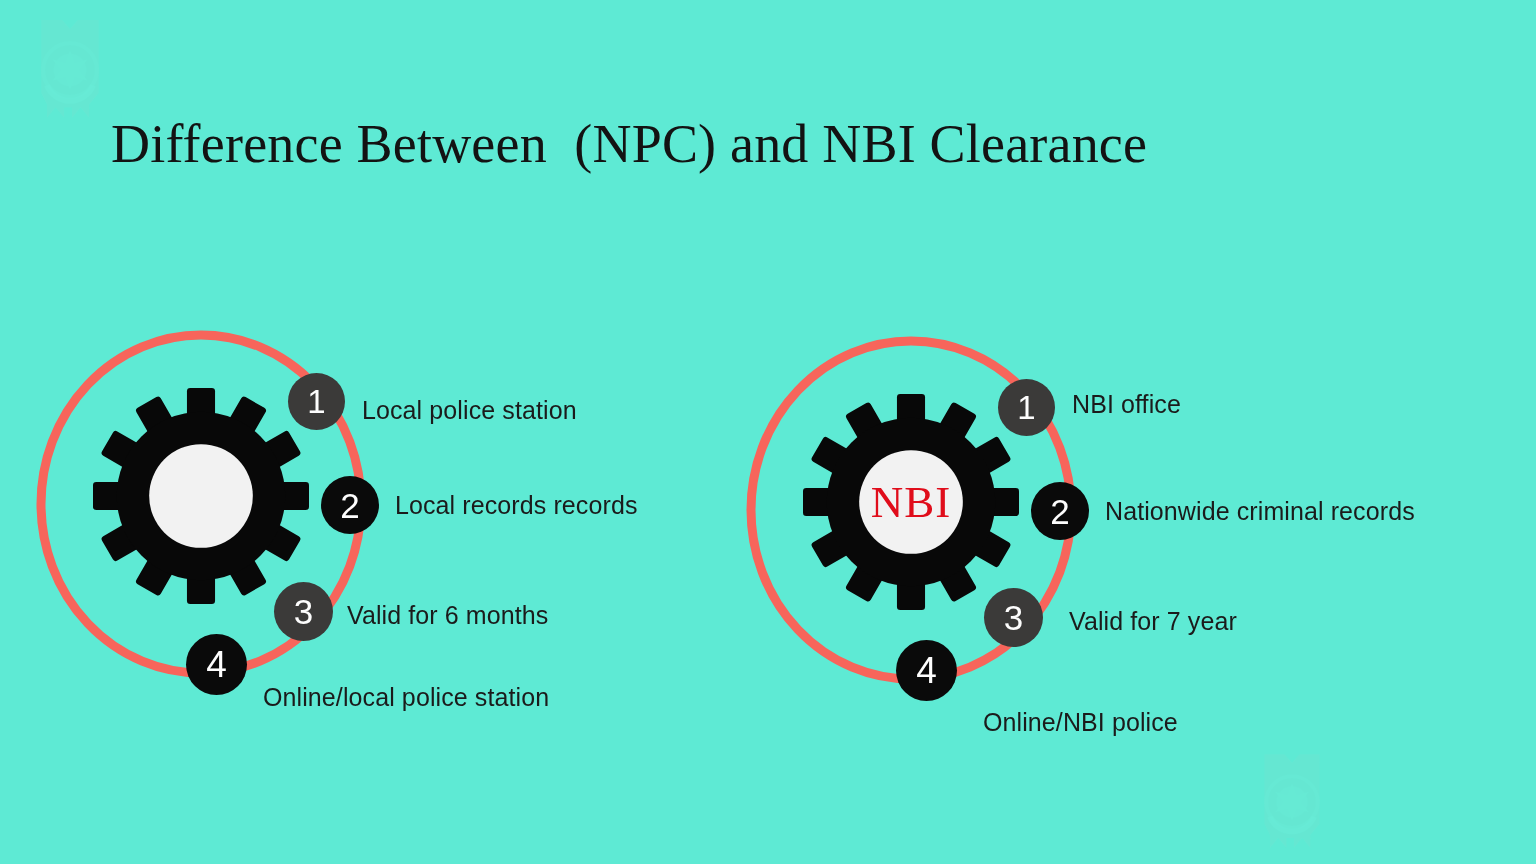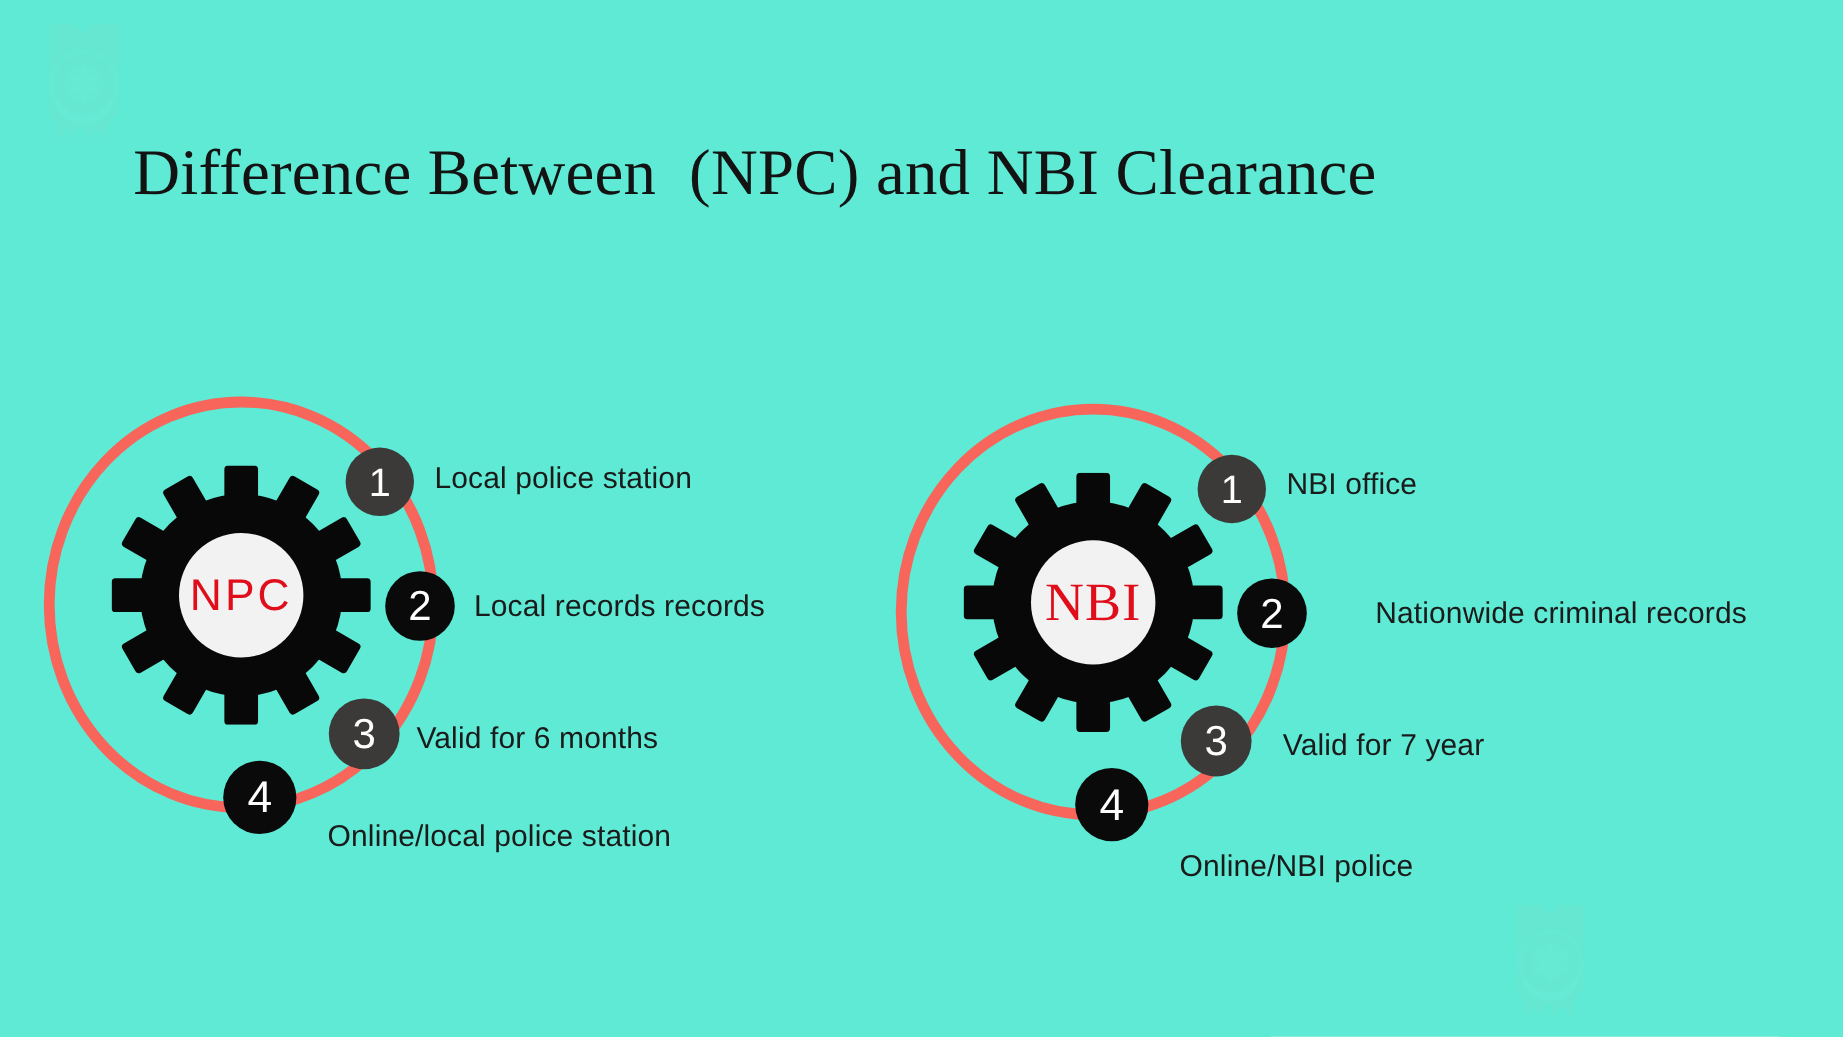--- a/index.html
+++ b/index.html
@@ -192,49 +192,48 @@
             </g>
           <g transform="rotate(330)">
               <rect x="-13" y="-100" width="26" height="34" rx="3" fill="#080808"></rect>
             </g>
         </g>
         <circle cx="0" cy="0" r="78" fill="#080808"></circle>
         <circle cx="0" cy="0" r="48" fill="#f2f2f2"></circle>
       </g>
     </svg>
 
-    <div class="gear-label">NPC</div>
 
     <div class="badge" style="left:270px; top:355px; width:0; height:0;"></div>
 
     <div class="badge" style="left:270px; top:47px; width:57px; height:57px; background:#3b3a39; font-size:33px;">
       <span>1</span>
     </div>
-    <div class="item-label" style="left:344px; top:58px;">
+    <div class="item-label" style="left:344px; top:69px;">
       <span>Local police station</span>
     </div>
 
     <div class="badge" style="left:303px; top:150px; width:58px; height:58px; background:#0a0a0a; font-size:35px;">
       <span>2</span>
     </div>
     <div class="item-label" style="left:377px; top:164px;">
       <span>Local records records</span>
     </div>
 
     <div class="badge" style="left:256px; top:256px; width:59px; height:59px; background:#3b3a39; font-size:35px;">
       <span>3</span>
     </div>
     <div class="item-label" style="left:329px; top:274px;">
       <span>Valid for 6 months</span>
     </div>
 
     <div class="badge" style="left:168px; top:308px; width:61px; height:61px; background:#0a0a0a; font-size:37px;">
       <span>4</span>
     </div>
-    <div class="item-label" style="left:255px; top:356px;">
+    <div class="item-label" style="left:245px; top:356px;">
       <span>Online/local police station</span>
     </div>
   </div>
 
   <div class="diagram" id="diagram-nbi">
 
     <svg class="ring-svg" viewBox="0 0 400 400">
       <ellipse cx="183" cy="178" rx="160" ry="169" fill="none" stroke="#f7655b" stroke-width="9"></ellipse>
     </svg>
 
@@ -288,21 +287,21 @@
     <div class="badge" style="left:270px; top:47px; width:57px; height:57px; background:#3b3a39; font-size:33px;">
       <span>1</span>
     </div>
     <div class="item-label" style="left:344px; top:57px;">
       <span>NBI office</span>
     </div>
 
     <div class="badge" style="left:303px; top:150px; width:58px; height:58px; background:#0a0a0a; font-size:35px;">
       <span>2</span>
     </div>
-    <div class="item-label" style="left:377px; top:164px;margin-left:41px;">
+    <div class="item-label" style="left:377px; top:164px;">
       <span>Nationwide criminal records</span>
     </div>
 
     <div class="badge" style="left:256px; top:256px; width:59px; height:59px; background:#3b3a39; font-size:35px;">
       <span>3</span>
     </div>
     <div class="item-label" style="left:341px; top:274px;">
       <span>Valid for 7 year</span>
     </div>
 

